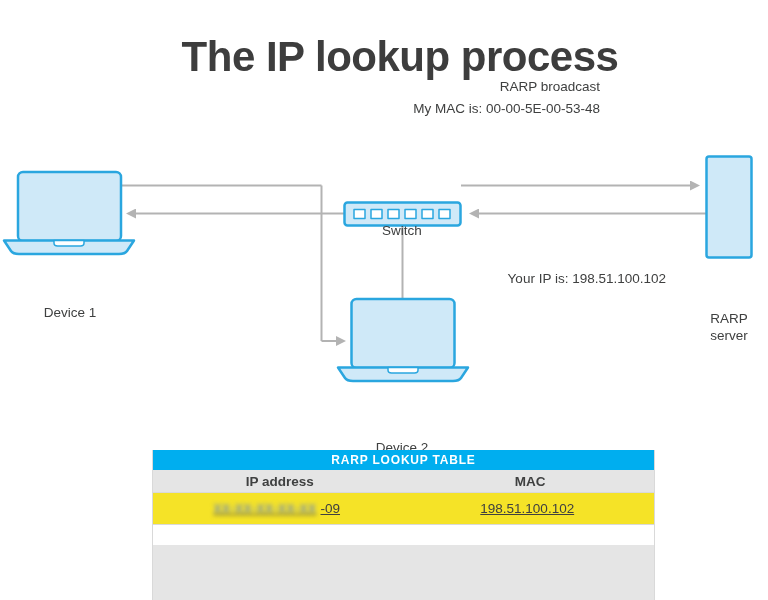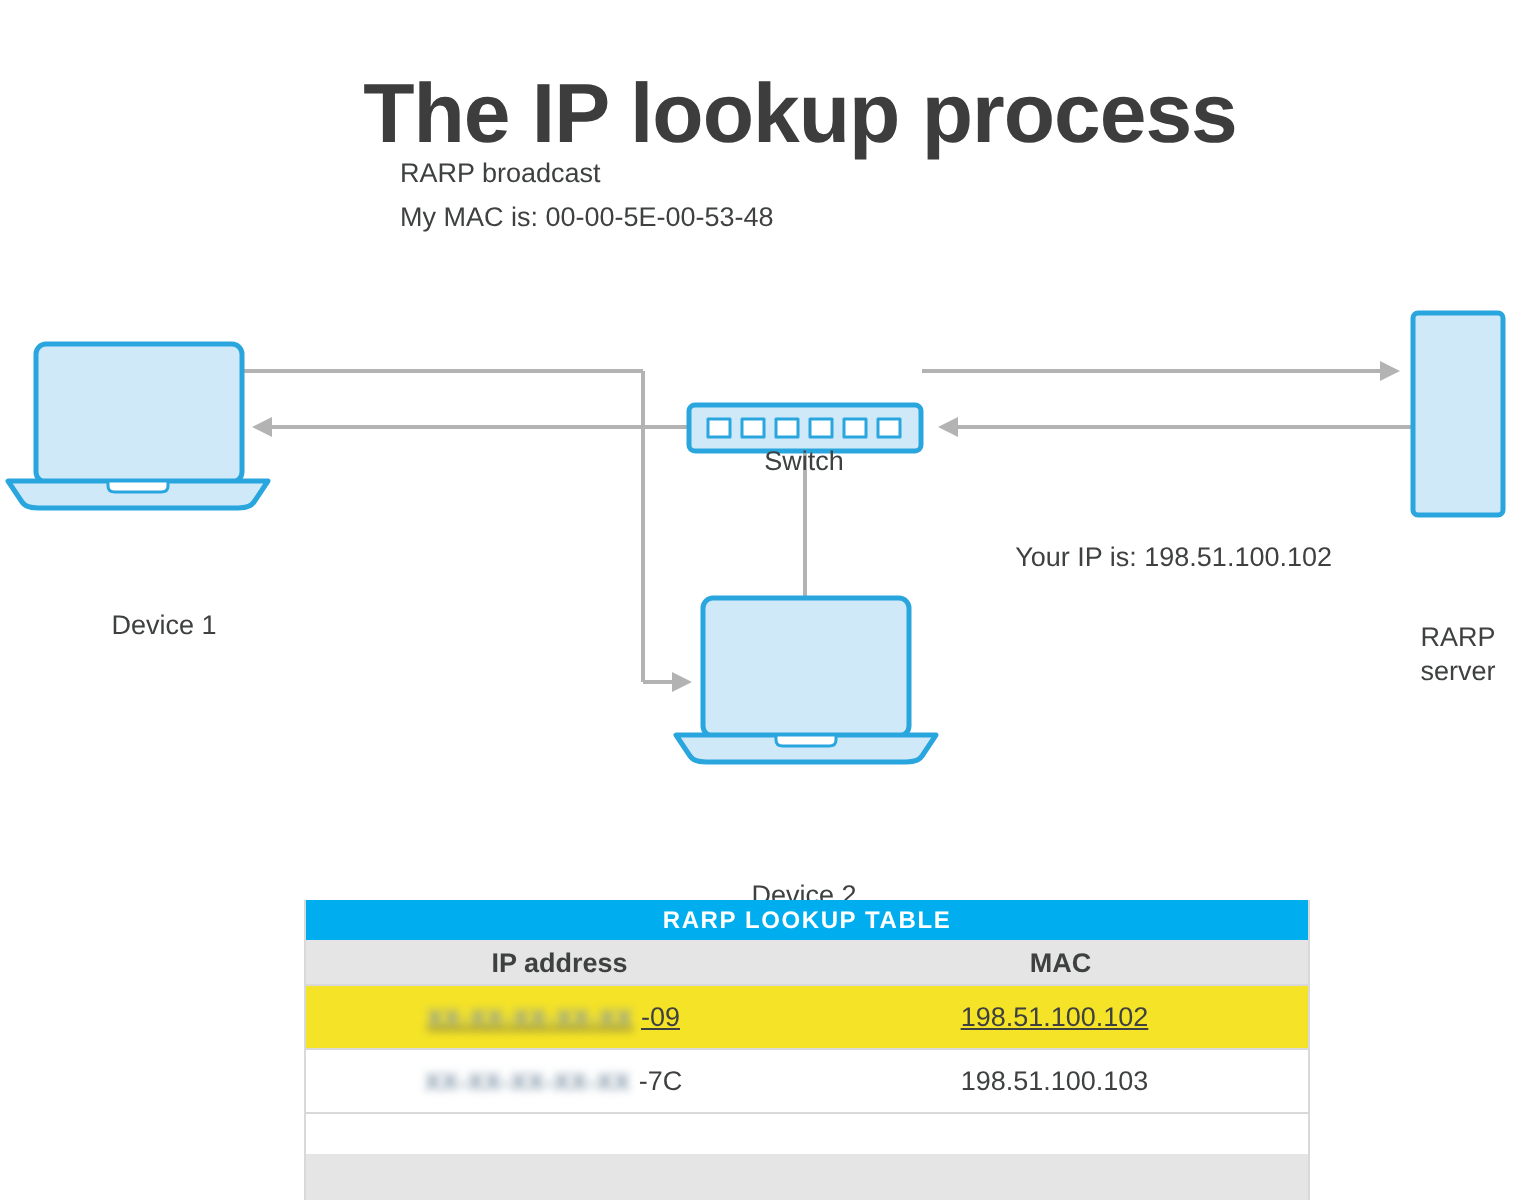--- a/index.html
+++ b/index.html
@@ -14,32 +14,32 @@
   html,body{margin:0;padding:0;}
   body{
     width:768px;height:600px;position:relative;background:#fff;overflow:hidden;
     font-family:"Liberation Sans", sans-serif;color:var(--text-dark);
   }
   .title{
     position:absolute;top:4px;left:16px;width:768px;text-align:center;
     font-size:42px;font-weight:800;letter-spacing:-0.5px;color:#3d3d3d;line-height:50px;
   }
   .broadcast{
-    position:absolute;top:76px;left:200px;width:400px;text-align:left;
+    position:absolute;top:76px;left:200px;width:400px;text-align:right;
     font-size:13.5px;line-height:22px;
   }
   .broadcast p{margin:0;}
   svg.diagram{position:absolute;left:0;top:0;width:768px;height:450px;}
   .shape{fill:var(--fill-blue);stroke:var(--stroke-blue);stroke-width:2.5;stroke-linejoin:round;}
   .shape-thin{fill:#ffffff;stroke:var(--stroke-blue);stroke-width:1.5;stroke-linejoin:round;}
   .wire{fill:none;stroke:var(--arrow-gray);stroke-width:2;}
   .arrowhead{fill:var(--arrow-gray);}
   .diagram-label{position:absolute;font-size:13.5px;color:var(--text-dark);margin-top:42px;}
   .lbl-switch{top:181px;left:352px;width:100px;text-align:center;}
-  .lbl-device1{top:263px;left:26px;width:112px;text-align:center;}
+  .lbl-device1{top:263px;left:14px;width:112px;text-align:center;}
   .lbl-device2{top:398px;left:346px;width:112px;text-align:center;}
   .lbl-server{top:268px;left:694px;width:70px;text-align:center;line-height:17px;}
   .lbl-reply{top:229px;left:470px;width:196px;text-align:right;}
   
   .table{
     position:absolute;left:152px;top:450px;width:503px;height:150px;overflow:hidden;
     border-left:1px solid #d9d9d9;border-right:1px solid #d9d9d9;box-sizing:border-box;
     background:#e5e5e5;
   }
   .t-header{
@@ -131,22 +131,15 @@
 
 
   <div class="t-row highlight">
     <div class="t-cell mac-col">
       <span class="redacted">XX-XX-XX-XX-XX</span>
       <span>-09</span>
     </div>
     <div class="t-cell ip-col">198.51.100.102</div>
   </div>
 
-  <div class="t-row">
-    <div class="t-cell mac-col">
-      <span class="redacted">XX-XX-XX-XX-XX</span>
-      <span>-7C</span>
-    </div>
-    <div class="t-cell ip-col">198.51.100.103</div>
-  </div>
 
   <div class="t-row partial"></div>
 </div>
 
 </body></html>

